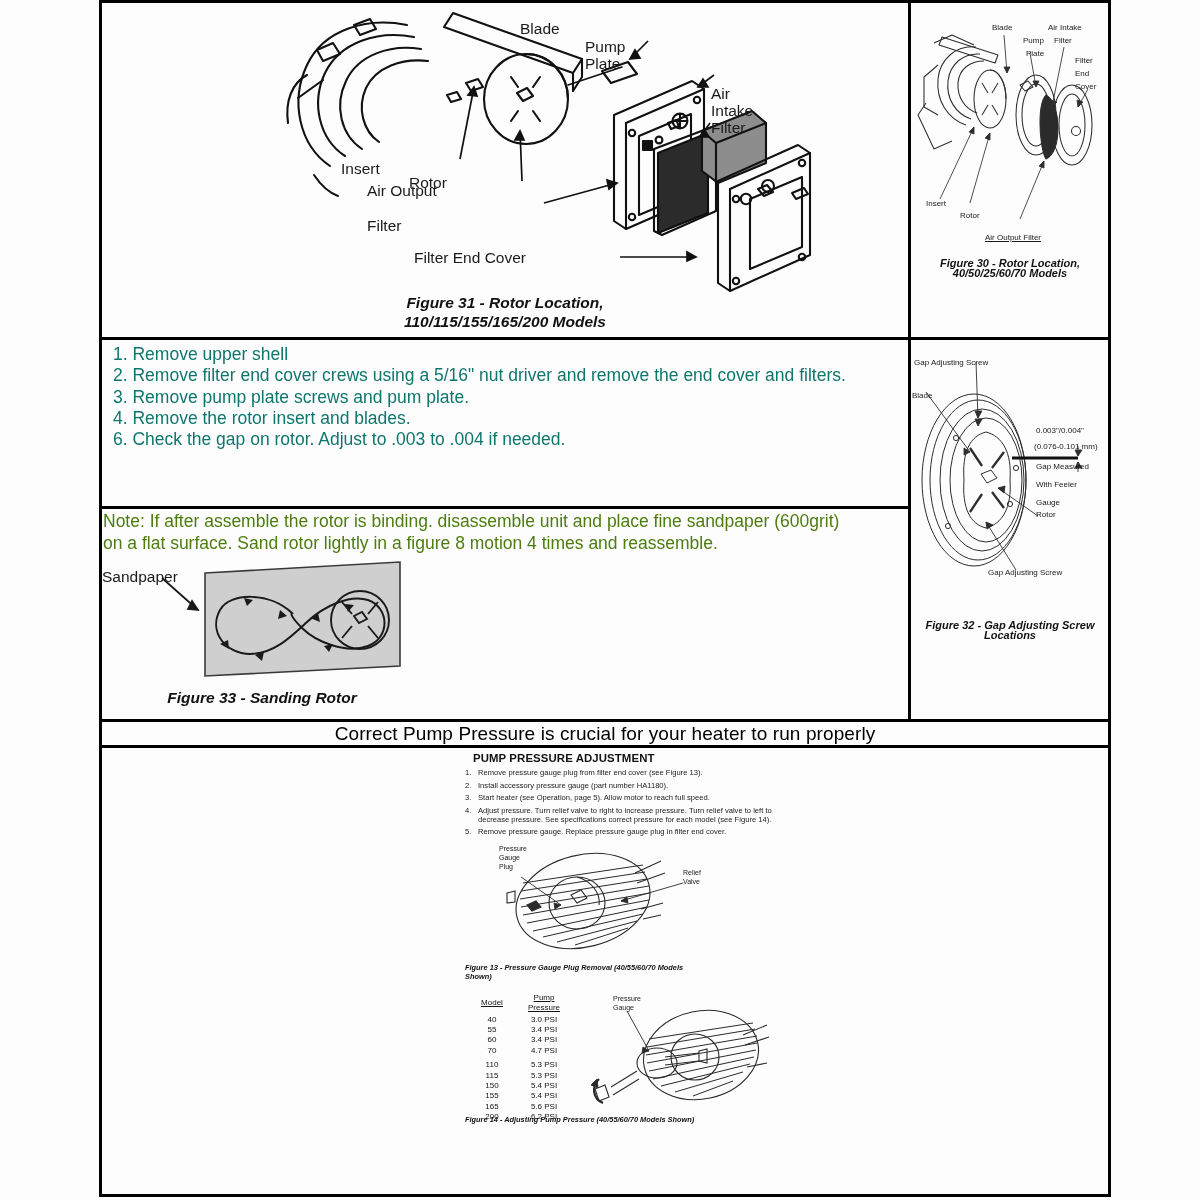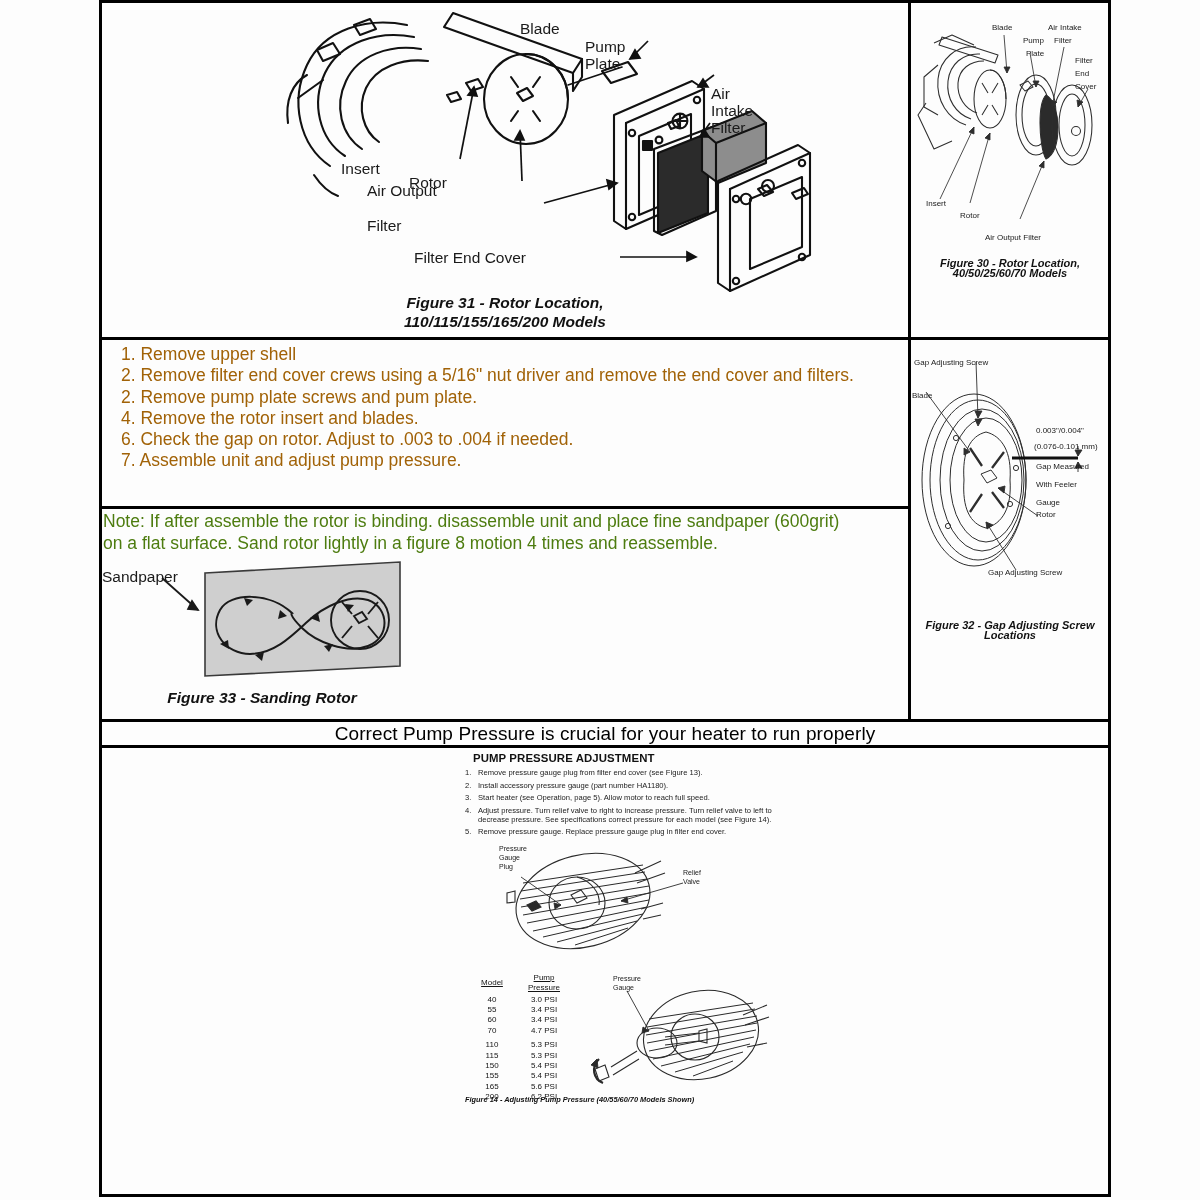--- a/index.html
+++ b/index.html
@@ -46,22 +46,22 @@
   
   .cell {
     position: absolute;
     box-sizing: border-box;
   }
 
   
   .steps {
     font-size: 17.5px;
     line-height: 21.3px;
-    color: #a16207;
-    padding-left: 19px;
+    color: #0f766e;
+    padding-left: 11px;
   }
   .steps div { white-space: nowrap; }
 
   .note {
     font-size: 17.5px;
     line-height: 21.5px;
     color: #4d7c0f;
     padding-left: 3px;
   }
 
@@ -323,35 +323,34 @@
     <span class="lbl sm" style="left:80px;  top:20px;">Blade</span>
     <span class="lbl sm" style="left:111px; top:33px;">Pump</span>
     <span class="lbl sm" style="left:114px; top:46px;">Plate</span>
     <span class="lbl sm" style="left:136px; top:20px;">Air Intake</span>
     <span class="lbl sm" style="left:142px; top:33px;">Filter</span>
     <span class="lbl sm" style="left:163px; top:53px;">Filter</span>
     <span class="lbl sm" style="left:163px; top:66px;">End</span>
     <span class="lbl sm" style="left:163px; top:79px;">Cover</span>
     <span class="lbl sm" style="left:14px;  top:196px;">Insert</span>
     <span class="lbl sm" style="left:48px;  top:208px;">Rotor</span>
-    <span class="lbl sm" style="left:73px;  top:230px;">Air Output Filter</span>
+    <span class="lbl sm" style="left:73px;  top:230px;text-decoration:underline;">Air Output Filter</span>
 
     <div class="figcap small" style="position:absolute; left:8px; top:255px; width:180px;">
       <div>Figure 30 - Rotor Location,</div>
       <div>40/50/25/60/70 Models</div>
     </div>
   </div>
 
   <div class="cell steps" style="left:102px; top:344px; width:806px; height:160px;">
     <div>1. Remove upper shell</div>
     <div>2. Remove filter end cover crews using a 5/16" nut driver and remove the end cover and filters.</div>
-    <div>2. Remove pump plate screws and pum plate.</div>
+    <div>3. Remove pump plate screws and pum plate.</div>
     <div>4. Remove the rotor insert and blades.</div>
     <div>6. Check the gap on rotor. Adjust to .003 to .004 if needed.</div>
-    <div>7. Assemble unit and adjust pump pressure.</div>
   </div>
 
   <div class="cell note" style="left:100px; top:511px; width:810px; height:48px;">
     <div>Note: If after assemble the rotor is binding. disassemble unit and place fine sandpaper (600grit)</div>
     <div>on a flat surface. Sand rotor lightly in a figure 8 motion 4 times and reassemble.</div>
   </div>
 
   <div class="cell" style="left:102px; top:558px; width:420px; height:158px;">
     <svg width="420" height="128" viewBox="0 0 420 128">
 
@@ -518,20 +517,24 @@
           <path d="M156,58 l6,-4 l1,6 z"></path>
         </g>
       </svg>
       <span class="lbl xs" style="left:34px; top:2px;">Pressure</span>
       <span class="lbl xs" style="left:34px; top:11px;">Gauge</span>
       <span class="lbl xs" style="left:34px; top:20px;">Plug</span>
       <span class="lbl xs" style="left:218px; top:26px;">Relief</span>
       <span class="lbl xs" style="left:218px; top:35px;">Valve</span>
     </div>
 
+    <div class="figcap tiny" style="text-align:left; margin-top:2px; width:320px;">
+      <div>Figure 13 - Pressure Gauge Plug Removal (40/55/60/70 Models</div>
+      <div>Shown)</div>
+    </div>
 
     <div style="position:relative; margin-top:12px; height:120px;">
 
       <table class="pt" style="position:absolute; left:4px; top:0px;">
         <thead>
           <tr>
             <th>Model</th>
             <th style="text-decoration:none;">
               <div style="text-decoration:underline;">Pump</div>
               <div style="text-decoration:underline;">Pressure</div>

